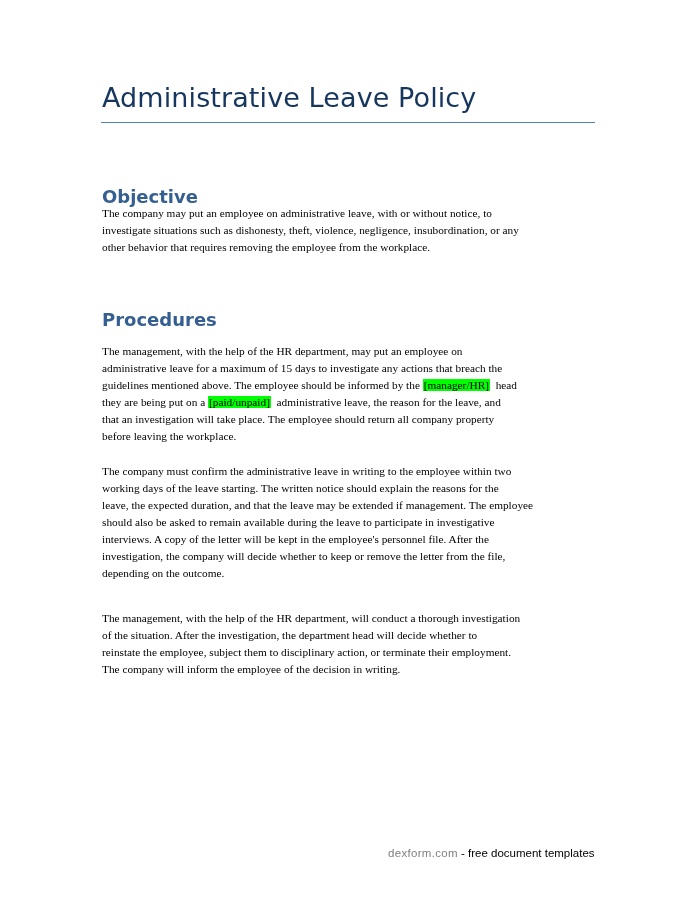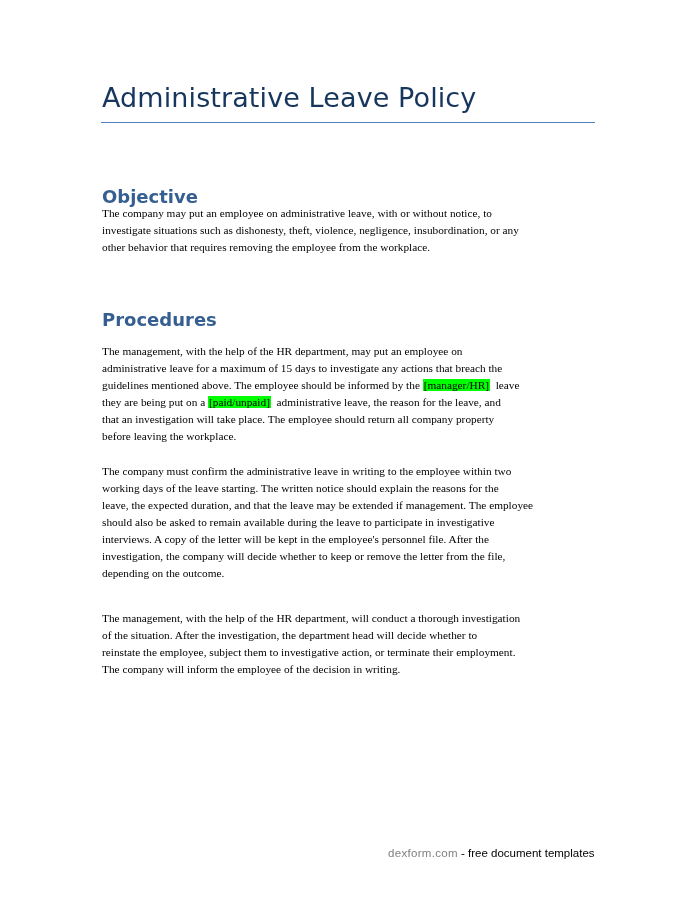--- a/index.html
+++ b/index.html
@@ -89,21 +89,21 @@
     <span class="line">The company may put an employee on administrative leave, with or without notice, to</span>
     <span class="line">investigate situations such as dishonesty, theft, violence, negligence, insubordination, or any</span>
     <span class="line">other behavior that requires removing the employee from the workplace.</span>
   </div>
 
   <h2 class="heading" style="top:309px;text-align:right;">Procedures</h2>
   <div class="para" style="top:343px;">
     <span class="line">The management, with the help of the HR department, may put an employee on</span>
     <span class="line">administrative leave for a maximum of 15 days to investigate any actions that breach the</span>
     <span class="line">
-      <span>guidelines mentioned above. The employee should be informed by the </span><span class="hl">[manager/HR]</span><span style="white-space:pre;">  leave</span>
+      <span>guidelines mentioned above. The employee should be informed by the </span><span class="hl">[manager/HR]</span><span style="white-space:pre;">  head</span>
     </span>
     <span class="line">
       <span>they are being put on a </span><span class="hl">[paid/unpaid]</span><span style="white-space:pre;">  administrative leave, the reason for the leave, and</span>
     </span>
     <span class="line">that an investigation will take place. The employee should return all company property</span>
     <span class="line">before leaving the workplace.</span>
   </div>
 
   <div class="para" style="top:463px;">
     <span class="line">The company must confirm the administrative leave in writing to the employee within two</span>
@@ -111,21 +111,21 @@
     <span class="line">leave, the expected duration, and that the leave may be extended if management. The employee</span>
     <span class="line">should also be asked to remain available during the leave to participate in investigative</span>
     <span class="line">interviews. A copy of the letter will be kept in the employee's personnel file. After the</span>
     <span class="line">investigation, the company will decide whether to keep or remove the letter from the file,</span>
     <span class="line">depending on the outcome.</span>
   </div>
 
   <div class="para" style="top:610px;">
     <span class="line">The management, with the help of the HR department, will conduct a thorough investigation</span>
     <span class="line">of the situation. After the investigation, the department head will decide whether to</span>
-    <span class="line">reinstate the employee, subject them to investigative action, or terminate their employment.</span>
+    <span class="line">reinstate the employee, subject them to disciplinary action, or terminate their employment.</span>
     <span class="line">The company will inform the employee of the decision in writing.</span>
   </div>
 
   <div class="footer">
     <span class="brand">dexform.com</span><span style="white-space:pre;"> - free document templates</span>
   </div>
 
 </div>
 
 </body></html>

